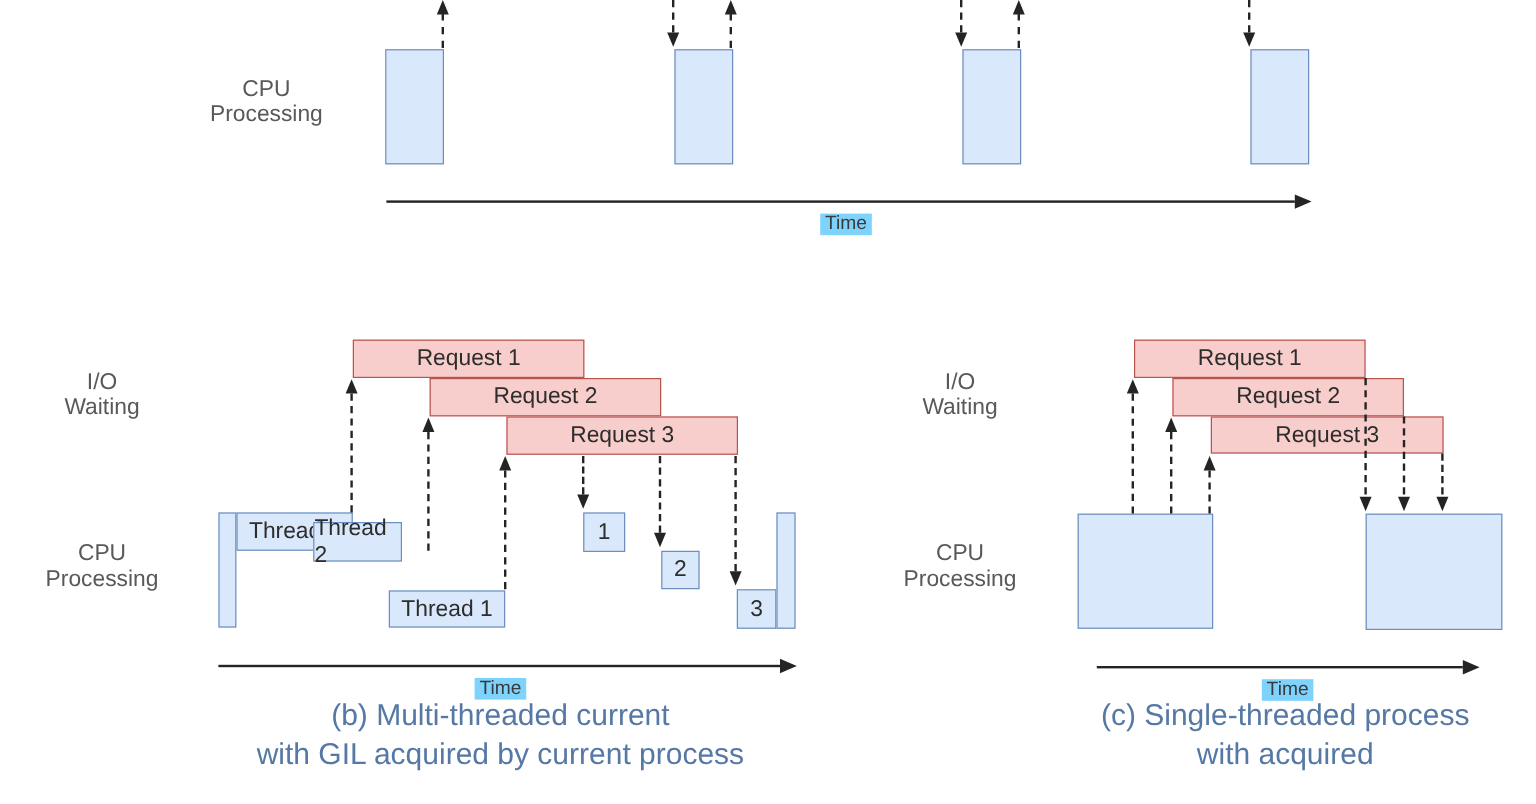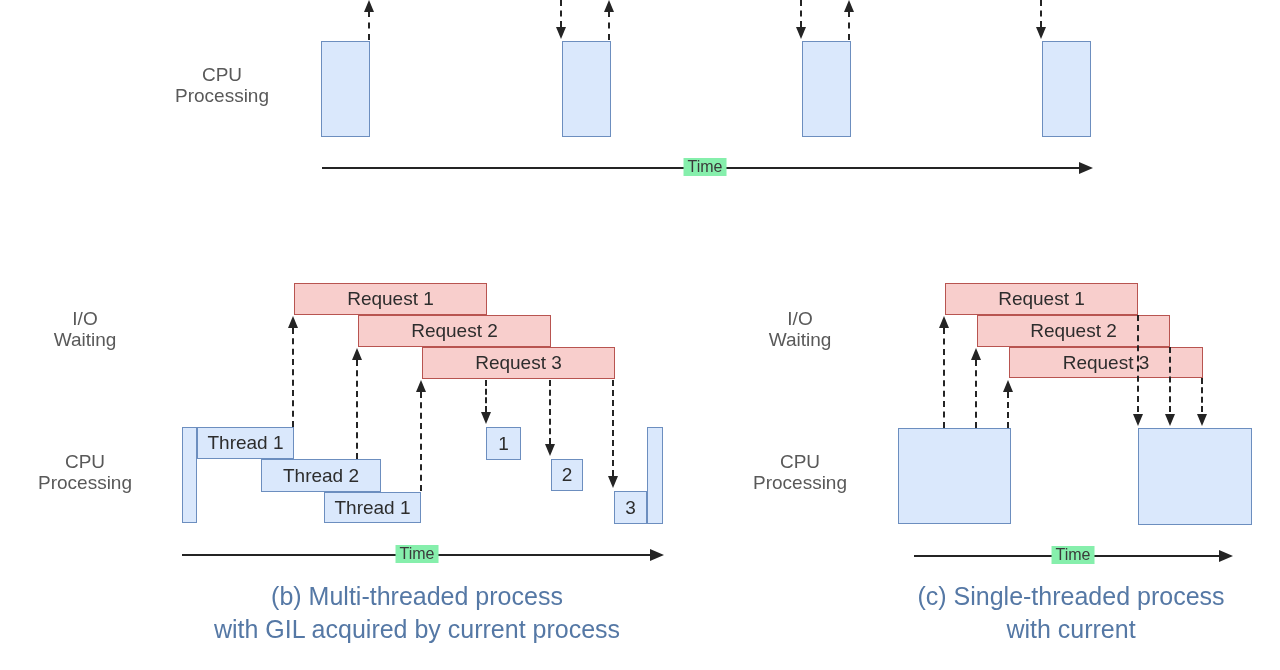--- a/index.html
+++ b/index.html
@@ -24,22 +24,22 @@
   .dv{position:absolute;width:0;border-left:2px dashed var(--arrow-color);z-index:3;}
   
   .tu{position:absolute;width:0;height:0;border-left:5px solid transparent;border-right:5px solid transparent;
       border-bottom:12px solid var(--arrow-color);z-index:3;}
   .td{position:absolute;width:0;height:0;border-left:5px solid transparent;border-right:5px solid transparent;
       border-top:12px solid var(--arrow-color);z-index:3;}
   
   .tl{position:absolute;height:0;border-top:2px solid var(--arrow-color);}
   .tr{position:absolute;width:0;height:0;border-top:6px solid transparent;border-bottom:6px solid transparent;
       border-left:14px solid var(--arrow-color);}
-  .timelbl{position:absolute;transform:translateX(-50%);font-size:16px;color:#3a3a3a;background:#86efac;
-      padding:0 4px;white-space:nowrap;z-index:2;}
+  .timelbl{position:absolute;transform:translateX(-50%);font-size:16px;color:#3a3a3a;background:#7dd3fc;
+      padding:0 4px;white-space:nowrap;z-index:2;margin-top:20px;}
   
   .sidelbl{position:absolute;width:140px;text-align:center;font-size:19px;line-height:21px;color:var(--side-label-text);}
   .sidelbl span{display:block;}
   
   .cap{position:absolute;transform:translateX(-50%);font-size:25px;color:var(--caption-text);white-space:nowrap;}
 </style>
 </head>
 <body>
 
 <div id="stage">
@@ -106,42 +106,42 @@
     <div class="td" style="left:481px;top:412px;"></div>
     <div class="dv" style="left:549px;top:380px;height:64px;"></div>
     <div class="td" style="left:545px;top:444px;"></div>
     <div class="dv" style="left:612px;top:380px;height:96px;"></div>
     <div class="td" style="left:608px;top:476px;"></div>
 
     <div class="bb" style="left:182px;top:427px;width:15px;height:96px;"></div>
     <div class="bb lbl" style="left:197px;top:427px;width:97px;height:32px;">
       <span>Thread 1</span>
       </div>
-    <div class="bb lbl" style="left:261px;top:459px;width:120px;height:33px;">
+    <div class="bb lbl" style="left:261px;top:435px;width:74px;height:33px;">
       <span>Thread 2</span>
       </div>
     <div class="bb lbl" style="left:324px;top:492px;width:97px;height:31px;">
       <span>Thread 1</span>
       </div>
     <div class="bb lbl" style="left:486px;top:427px;width:35px;height:33px;">
       <span>1</span>
       </div>
     <div class="bb lbl" style="left:551px;top:459px;width:32px;height:32px;">
       <span>2</span>
       </div>
     <div class="bb lbl" style="left:614px;top:491px;width:33px;height:33px;">
       <span>3</span>
       </div>
     <div class="bb" style="left:647px;top:427px;width:16px;height:97px;"></div>
 
     <div class="tl" style="left:182px;top:554px;width:468px;"></div>
     <div class="tr" style="left:650px;top:549px;"></div>
     <div class="timelbl" style="left:417px;top:545px;">Time</div>
 
-    <div class="cap" style="left:417px;top:582px;">(b) Multi-threaded process</div>
+    <div class="cap" style="left:417px;top:582px;">(b) Multi-threaded current</div>
     <div class="cap" style="left:417px;top:615px;">with GIL acquired by current process</div>
   </div>
 
   <div class="layer">
     <div class="sidelbl" style="left:730px;top:308px;">
       <span>I/O</span>
       <span>Waiting</span>
     </div>
     <div class="sidelbl" style="left:730px;top:451px;">
       <span>CPU</span>
@@ -173,16 +173,16 @@
     <div class="td" style="left:1197px;top:414px;"></div>
 
     <div class="bb" style="left:898px;top:428px;width:113px;height:96px;"></div>
     <div class="bb" style="left:1138px;top:428px;width:114px;height:97px;"></div>
 
     <div class="tl" style="left:914px;top:555px;width:305px;"></div>
     <div class="tr" style="left:1219px;top:550px;"></div>
     <div class="timelbl" style="left:1073px;top:546px;">Time</div>
 
     <div class="cap" style="left:1071px;top:582px;">(c) Single-threaded process</div>
-    <div class="cap" style="left:1071px;top:615px;">with current</div>
+    <div class="cap" style="left:1071px;top:615px;">with acquired</div>
   </div>
 
 </div>
 
 </body></html>

